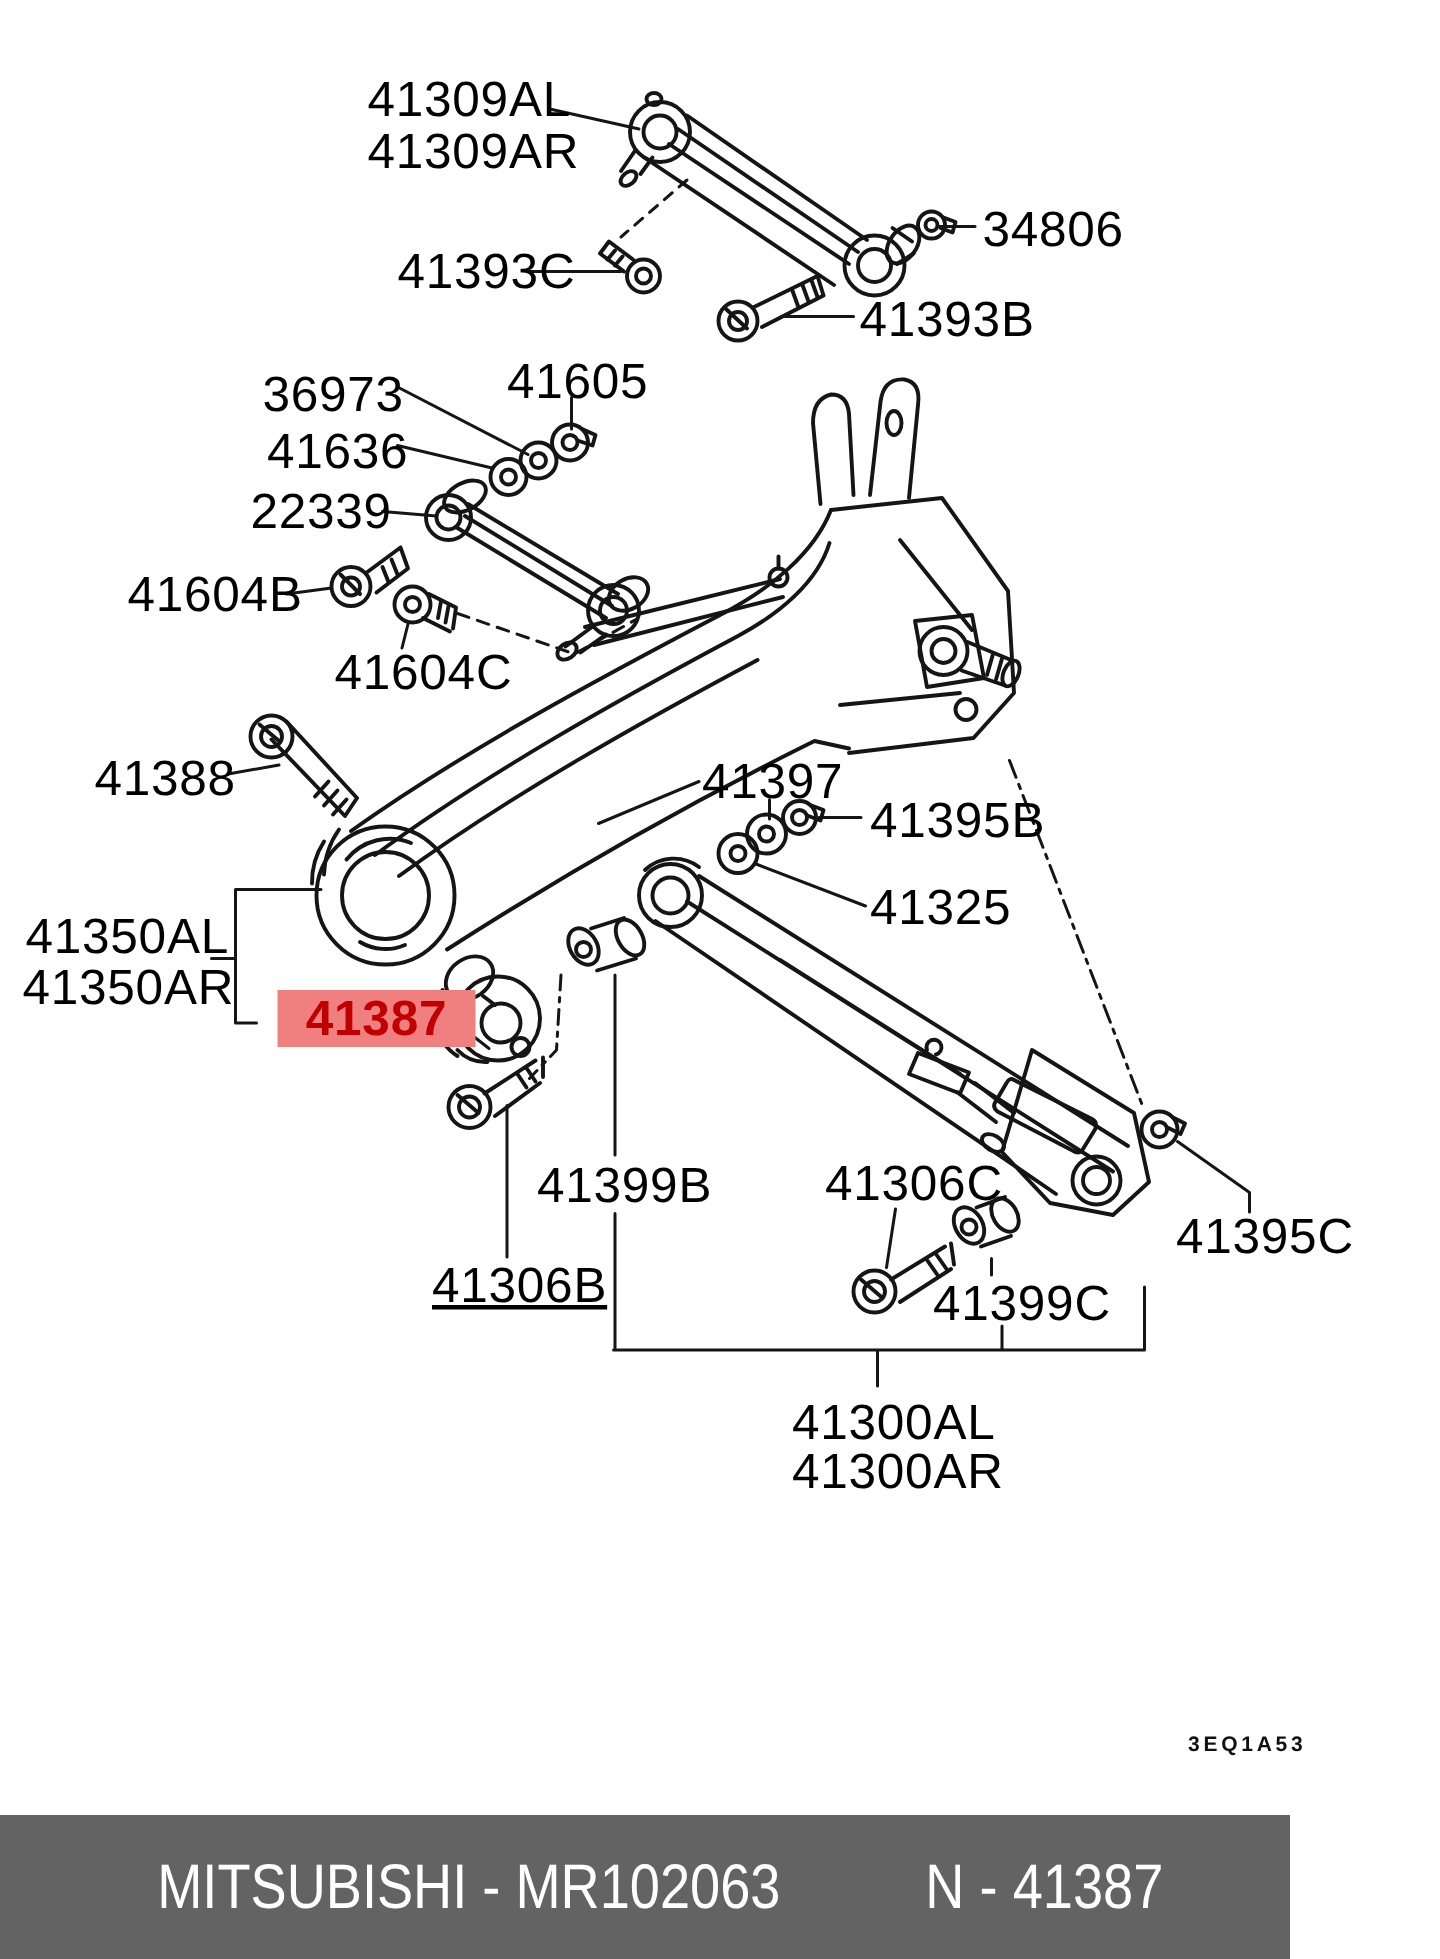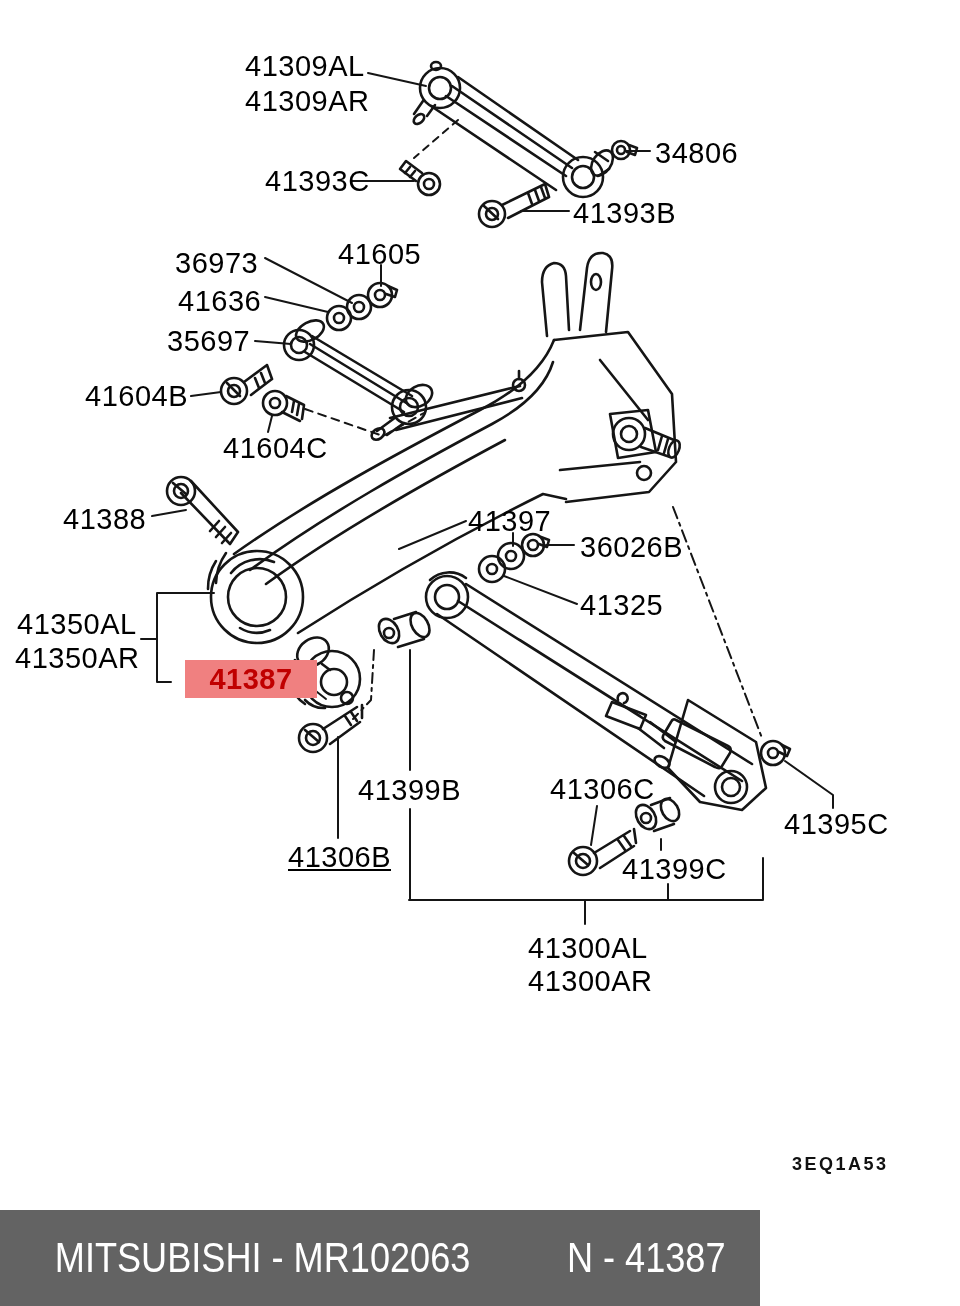--- a/index.html
+++ b/index.html
@@ -1,25 +1,25 @@
 <!DOCTYPE html>
 <html><head>
 <meta charset="utf-8">
 <style>
   html,body{margin:0;padding:0;background:#fff;}
   .page{position:relative;width:960px;height:1306px;background:#fff;
         font-family:"Liberation Sans",sans-serif;overflow:hidden;}
   .art{position:absolute;left:0;top:0;}
-  .part-label{position:absolute;font-size:29px;line-height:34px;color:#000;
+  .part-label{position:absolute;font-size:33px;line-height:34px;color:#000;
               white-space:nowrap;letter-spacing:.5px;}
   .part-label.highlighted{width:132px;height:38px;display:flex;align-items:center;
               justify-content:center;letter-spacing:.5px;font-weight:bold;}
-  .diagram-code{position:absolute;left:792px;top:1154px;font-size:18px;
+  .diagram-code{position:absolute;left:792px;top:1154px;font-size:14px;
               font-weight:bold;letter-spacing:2.5px;color:#111;}
-  .footer{position:absolute;left:0;top:1210px;width:760px;height:96px;
+  .footer{position:absolute;left:0;top:1210px;width:860px;height:96px;
           display:flex;align-items:center;justify-content:center;gap:50px;}
   .footer .seg{font-size:42px;line-height:1;display:inline-block;
                transform:scaleX(0.86);white-space:nowrap;}
 </style>
 </head>
 <body>
 
 <div class="page">
 
   <svg class="art" width="960" height="1306" viewBox="0 0 960 1306" fill="none" stroke="#151515" stroke-width="2.6" stroke-linecap="round" stroke-linejoin="round">
@@ -231,26 +231,26 @@
 
   <div>
       <div class="part-label" style="left: 245px; top: 49px;">41309AL</div>
       <div class="part-label" style="left: 245px; top: 84px;">41309AR</div>
       <div class="part-label" style="left: 655px; top: 136px;">34806</div>
       <div class="part-label" style="left: 265px; top: 164px;">41393C</div>
       <div class="part-label" style="left: 573px; top: 196px;">41393B</div>
       <div class="part-label" style="left: 175px; top: 246px;">36973</div>
       <div class="part-label" style="left: 338px; top: 237px;">41605</div>
       <div class="part-label" style="left: 178px; top: 284px;">41636</div>
-      <div class="part-label" style="left: 167px; top: 324px;">35697</div>
+      <div class="part-label" style="left: 167px; top: 324px;">22339</div>
       <div class="part-label" style="left: 85px; top: 379px;">41604B</div>
       <div class="part-label" style="left: 223px; top: 431px; text-align: center;">41604C</div>
       <div class="part-label" style="left: 63px; top: 502px;">41388</div>
       <div class="part-label" style="left: 468px; top: 504px;">41397</div>
-      <div class="part-label" style="left: 580px; top: 530px;">36026B</div>
+      <div class="part-label" style="left: 580px; top: 530px;">41395B</div>
       <div class="part-label" style="left: 580px; top: 588px;">41325</div>
       <div class="part-label" style="left: 17px; top: 607px;">41350AL</div>
       <div class="part-label" style="left: 15px; top: 641px;">41350AR</div>
       <div class="part-label highlighted" style="left: 185px; top: 660px; background: rgb(240, 128, 128); color: rgb(192, 0, 0);">41387</div>
       <div class="part-label" style="left: 358px; top: 773px;">41399B</div>
       <div class="part-label" style="left: 288px; top: 840px; text-decoration: underline;">41306B</div>
       <div class="part-label" style="left: 550px; top: 772px;">41306C</div>
       <div class="part-label" style="left: 622px; top: 852px;">41399C</div>
       <div class="part-label" style="left: 784px; top: 807px;">41395C</div>
       <div class="part-label" style="left: 528px; top: 931px;">41300AL</div>

